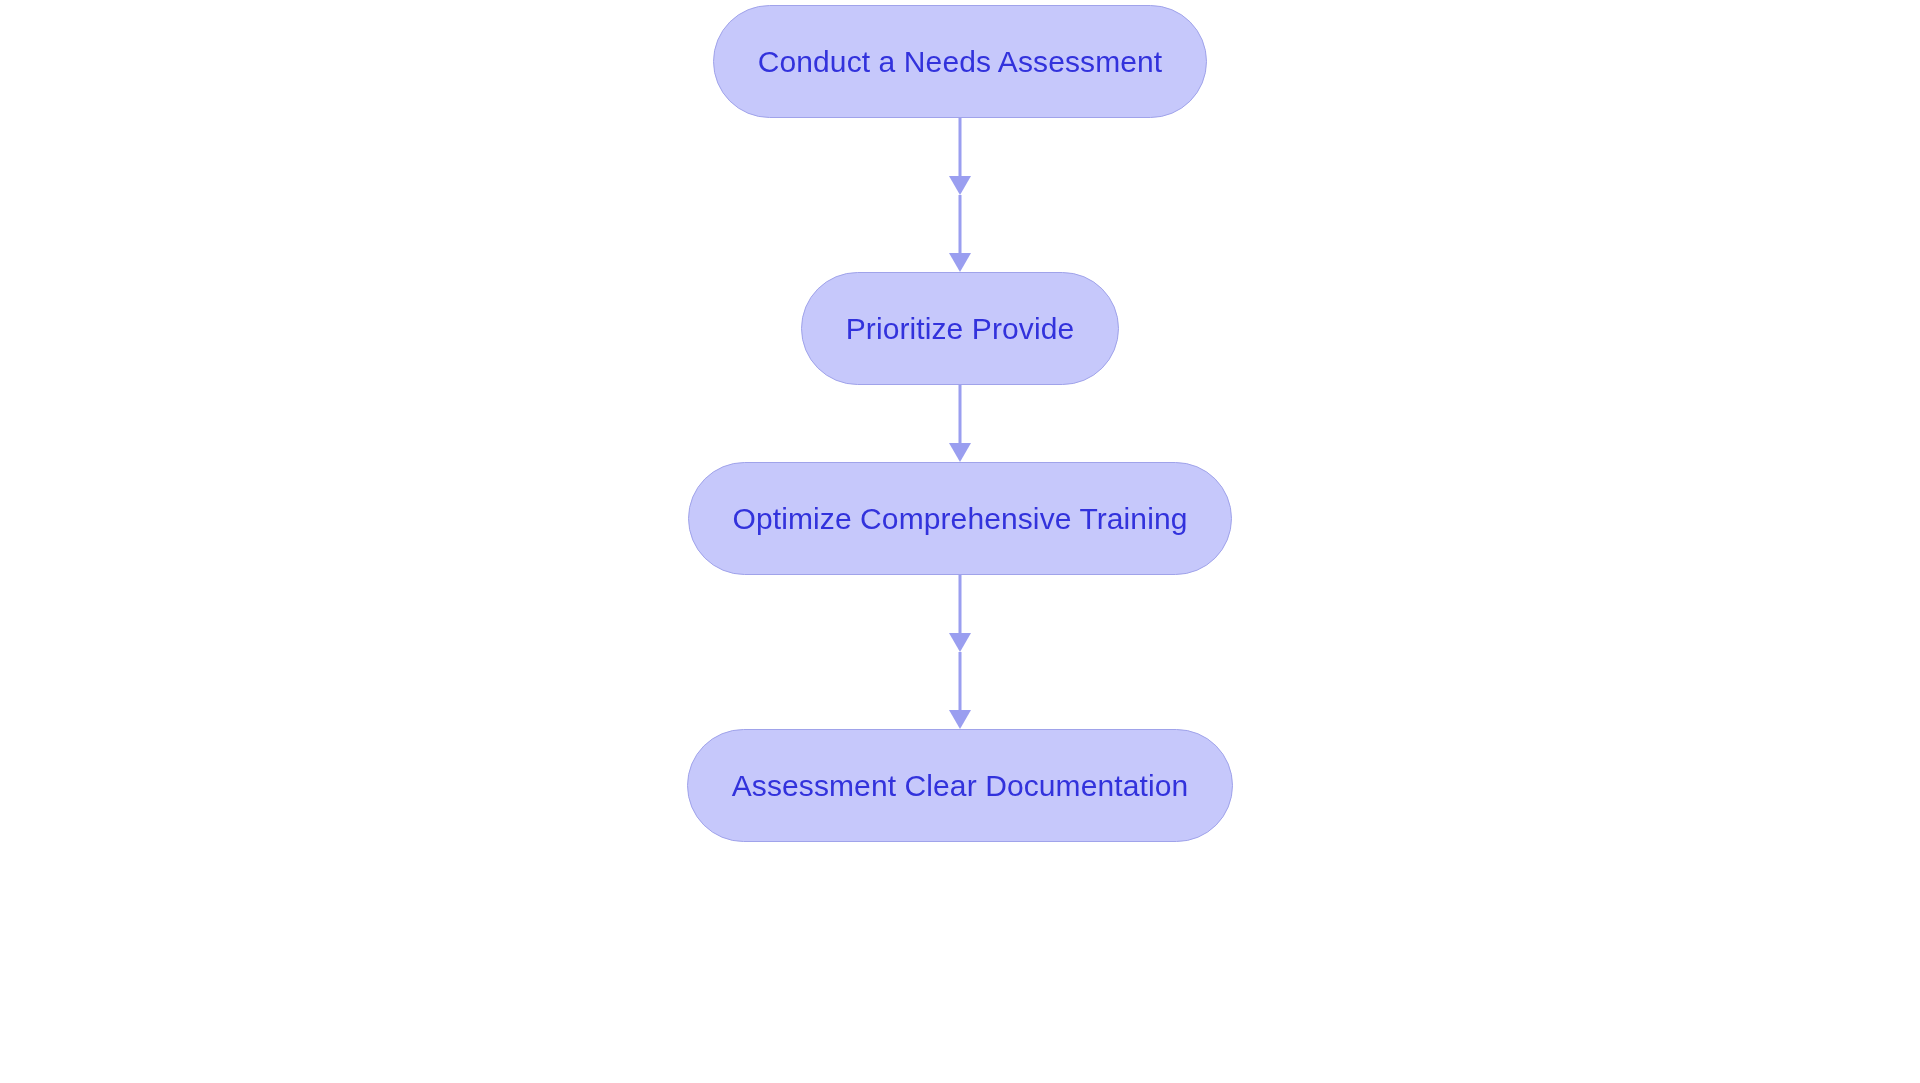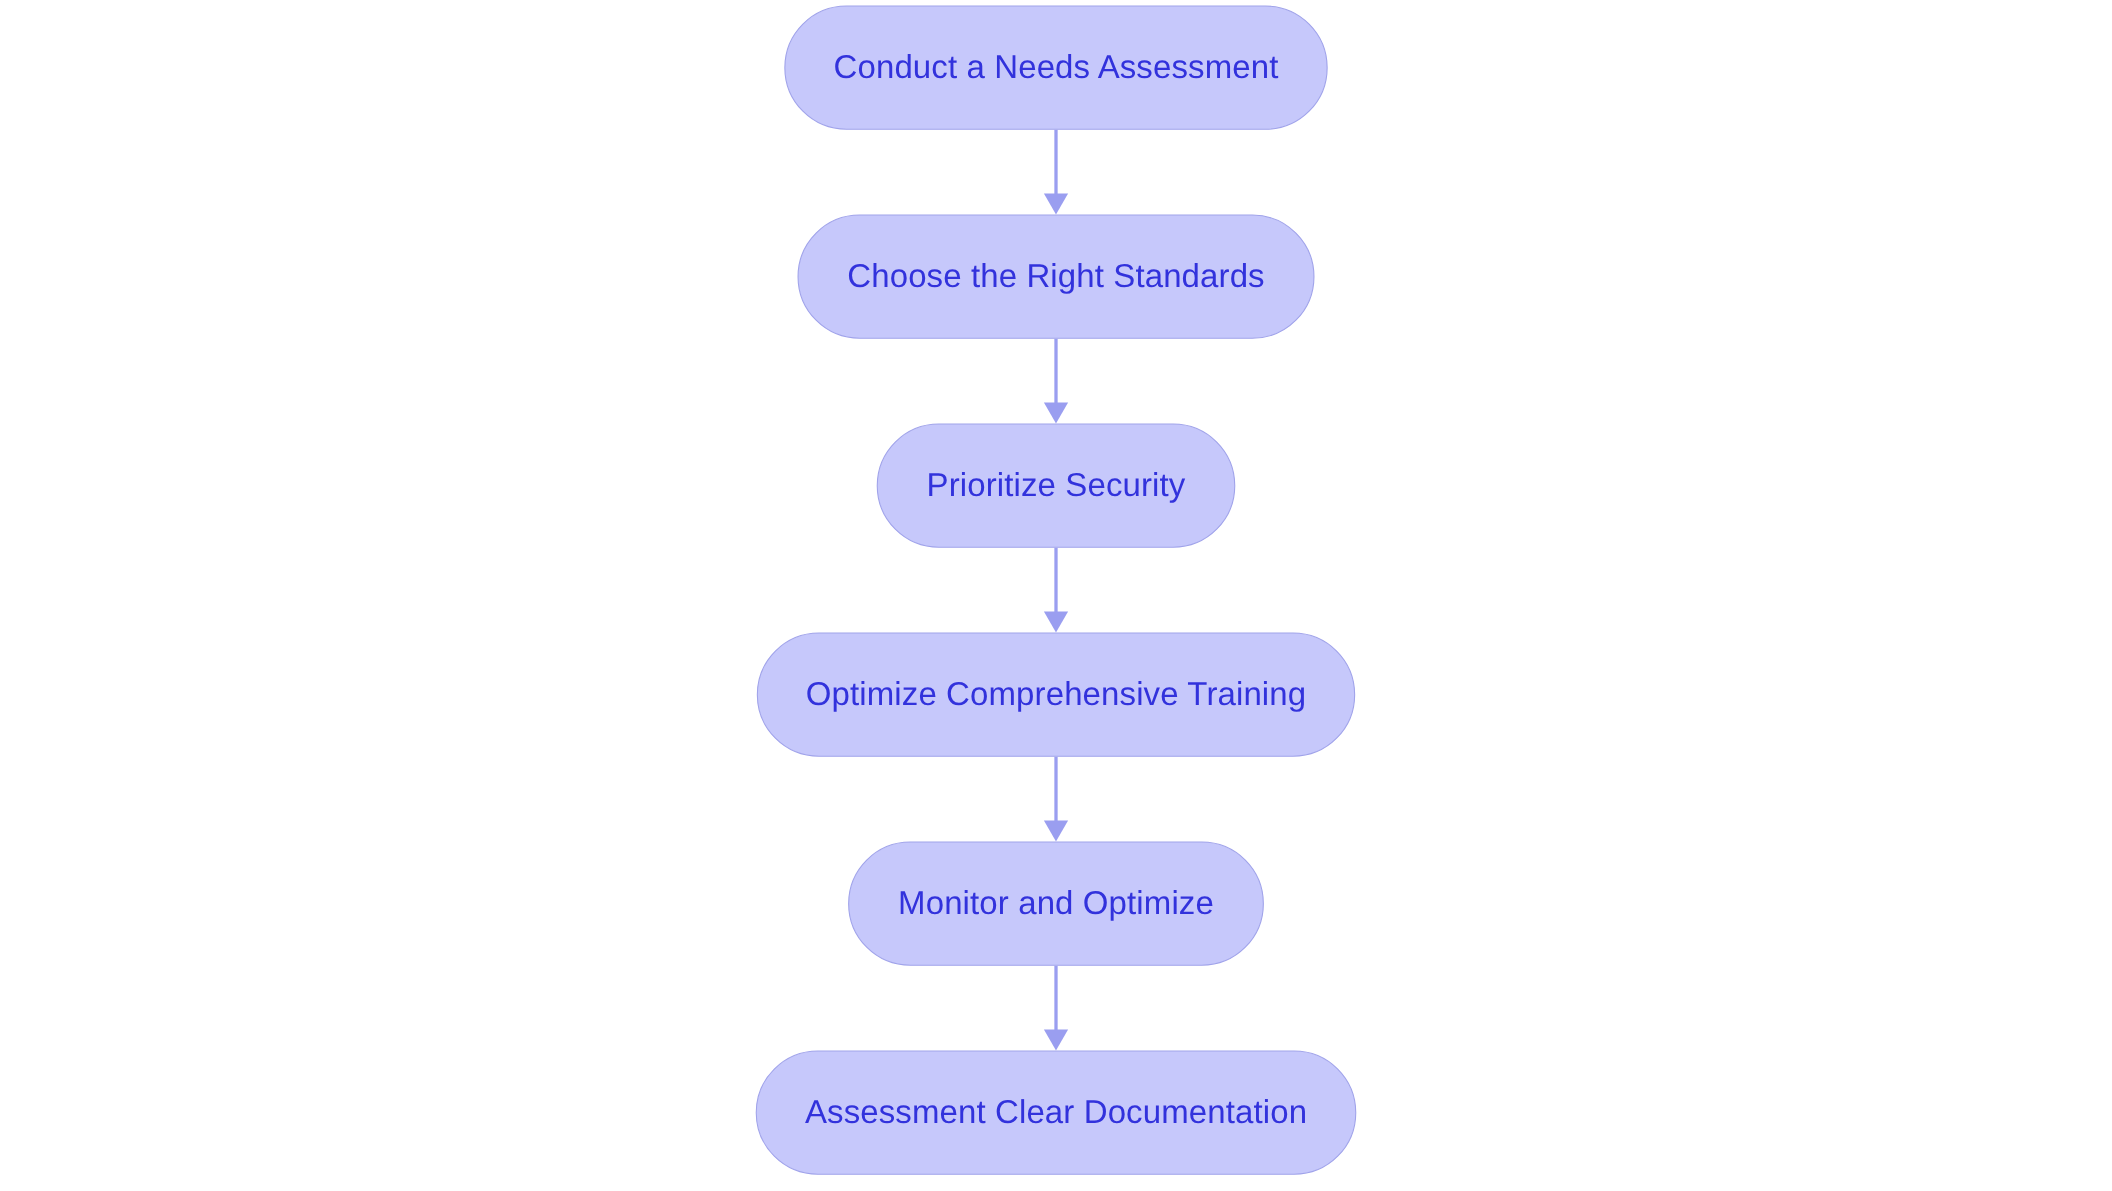--- a/index.html
+++ b/index.html
@@ -96,50 +96,44 @@
 
     <div class="node">
       <span class="node-label">Conduct a Needs Assessment</span>
     </div>
 
     <div class="connector">
       <div class="stem"></div>
       <div class="head"></div>
     </div>
 
-    <div class="node">
-      <span class="node-label">Choose the Right Standards</span>
-    </div>
 
     <div class="connector">
       <div class="stem"></div>
       <div class="head"></div>
     </div>
 
     <div class="node">
-      <span class="node-label">Prioritize Security</span>
+      <span class="node-label">Prioritize Provide</span>
     </div>
 
     <div class="connector">
       <div class="stem"></div>
       <div class="head"></div>
     </div>
 
     <div class="node">
       <span class="node-label">Optimize Comprehensive Training</span>
     </div>
 
     <div class="connector">
       <div class="stem"></div>
       <div class="head"></div>
     </div>
 
-    <div class="node">
-      <span class="node-label">Monitor and Optimize</span>
-    </div>
 
     <div class="connector">
       <div class="stem"></div>
       <div class="head"></div>
     </div>
 
     <div class="node">
       <span class="node-label">Assessment Clear Documentation</span>
     </div>
 

